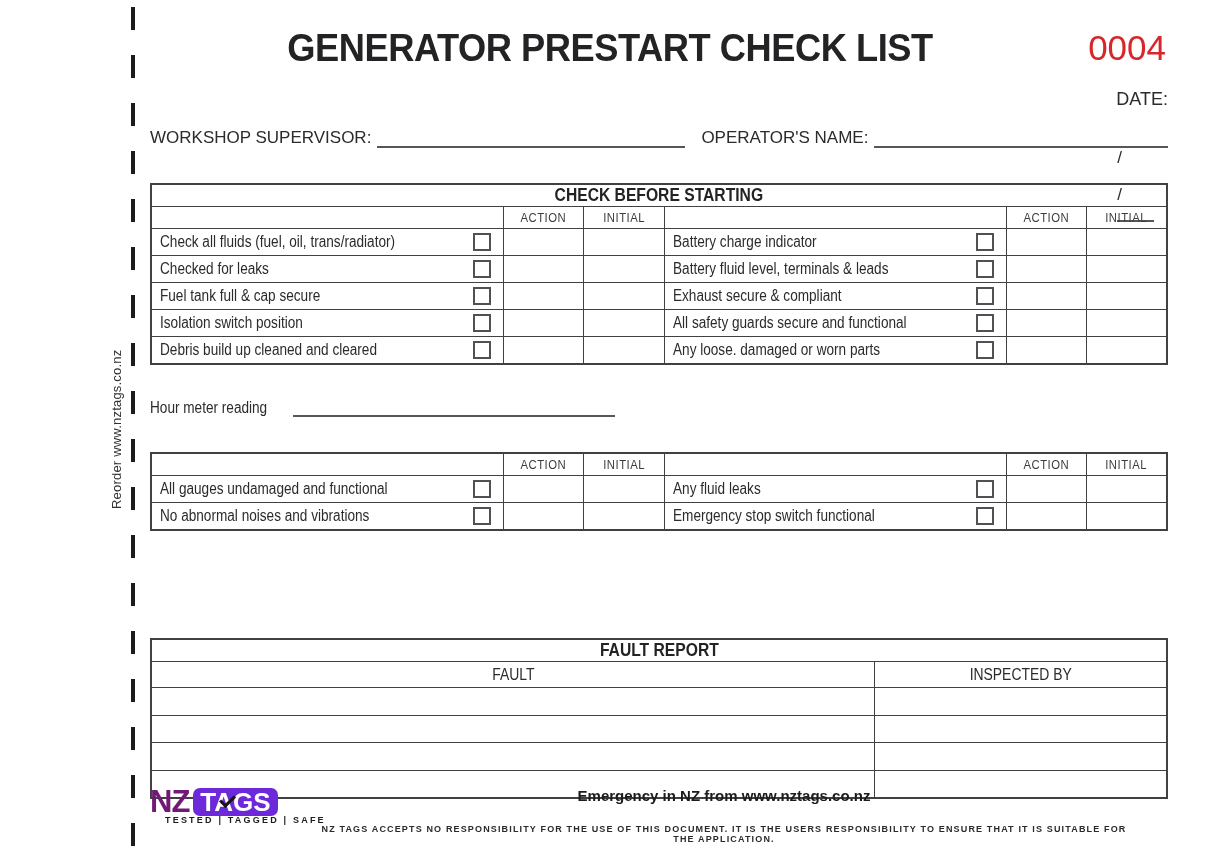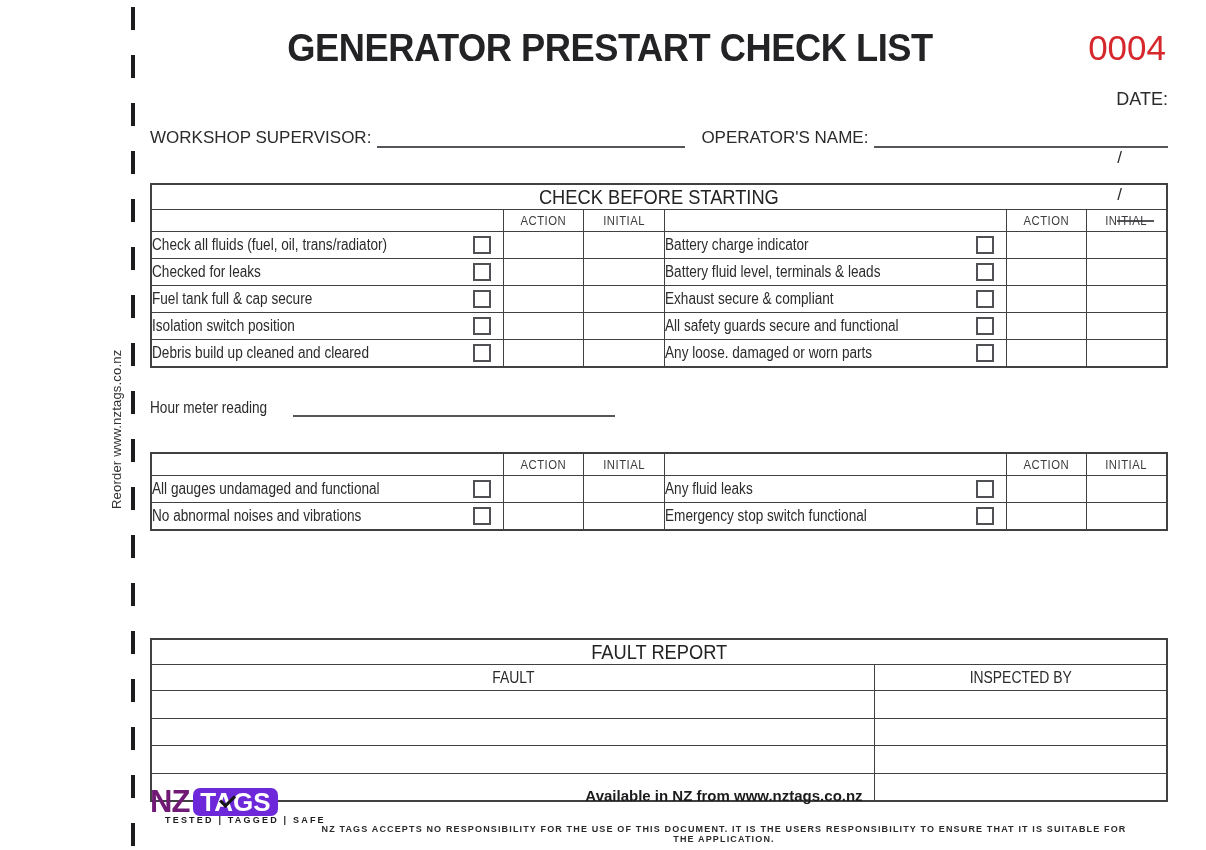--- a/index.html
+++ b/index.html
@@ -39,24 +39,24 @@
   .nline2{flex:1;height:15px;margin-left:6px;}
   .names-gap{width:16px;}
 
   
   table{border-collapse:collapse;width:100%;table-layout:fixed;position:absolute;left:0;
         border:2px solid #414143;}
   td,th{border:1.5px solid #414143;padding:0;vertical-align:middle;}
   .t1{top:183px;}
   .t2{top:452px;}
   .t3{top:593px;margin-top:45px;}
-  .ttl{height:21px;font-size:21px;font-weight:normal;color:#232325;text-align:center;}
+  .ttl{height:21px;font-size:18px;font-weight:bold;color:#232325;text-align:center;}
   .colhead{height:21px;font-size:13px;color:#3c3c3e;text-align:center;font-weight:normal;letter-spacing:.6px;}
   tr.body td{height:26px;}
-  .cellflex{display:flex;align-items:center;justify-content:space-between;padding:0 12px 0 0;height:26px;gap:27px;}
+  .cellflex{display:flex;align-items:center;justify-content:space-between;padding:0 12px 0 8px;height:26px;gap:27px;}
   .lbl{font-size:16px;color:#2b2b2d;}
   .cb{width:14px;height:14px;border:2px solid #505155;background:#fff;flex:none;}
   .fr-head{height:25px;font-size:16px;font-weight:normal;color:#2b2b2d;text-align:center;}
   tr.fr-body td{height:26.5px;}
 
   .hour-row{position:absolute;top:399px;left:0;display:flex;align-items:flex-end;font-size:16px;}
   .hline{width:322px;height:14px;margin-left:5px;}
 
   
   .footer{position:absolute;top:784px;left:0;width:100%;height:50px;}
@@ -308,18 +308,18 @@
   <div class="footer">
     <div class="logo">
       <span class="logo-nz">NZ</span>
       <span class="logo-box">
         <span>TAGS</span>
         <span class="logo-check"></span>
       </span>
     </div>
     <div class="logo-tagline">TESTED | TAGGED | SAFE</div>
     <div class="foot-text">
-      <div class="available">Available in NZ from www.nztags.co.nz</div>
+      <div class="available">Emergency in NZ from www.nztags.co.nz</div>
       <div class="disclaimer">NZ TAGS ACCEPTS NO RESPONSIBILITY FOR THE USE OF THIS DOCUMENT. IT IS THE USERS RESPONSIBILITY TO ENSURE THAT IT IS SUITABLE FOR THE APPLICATION.</div>
     </div>
   </div>
 
 </div>
 
 </body></html>

